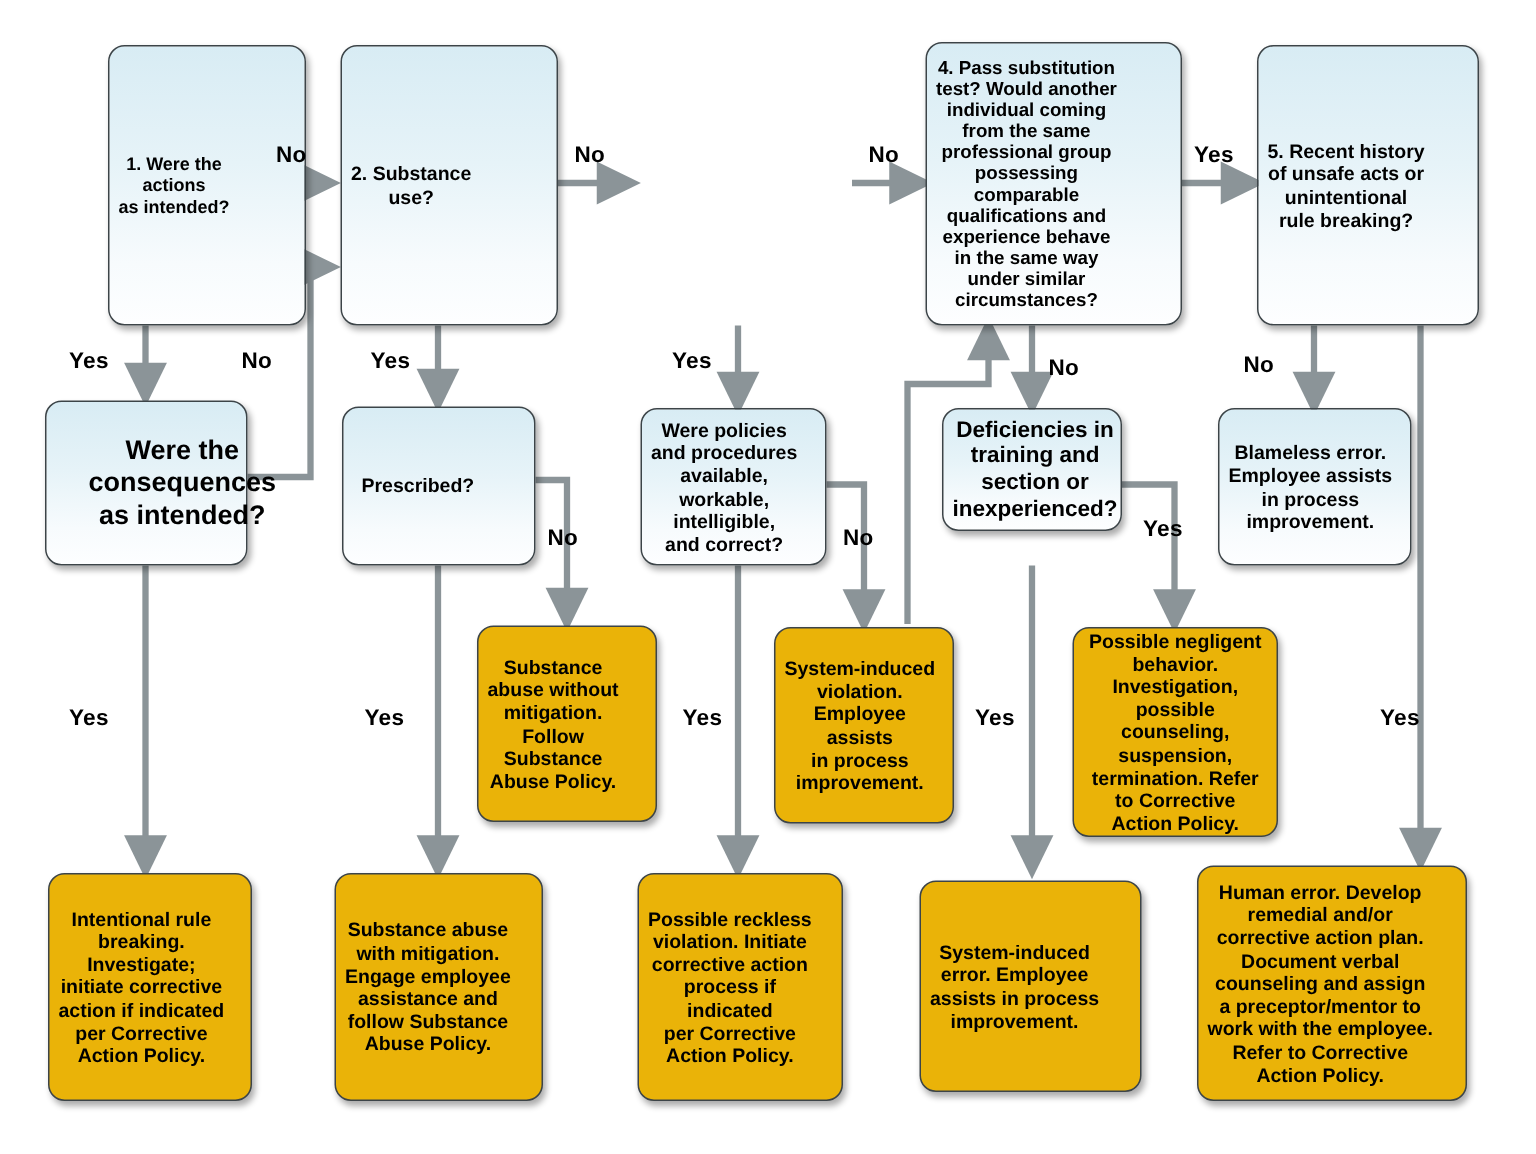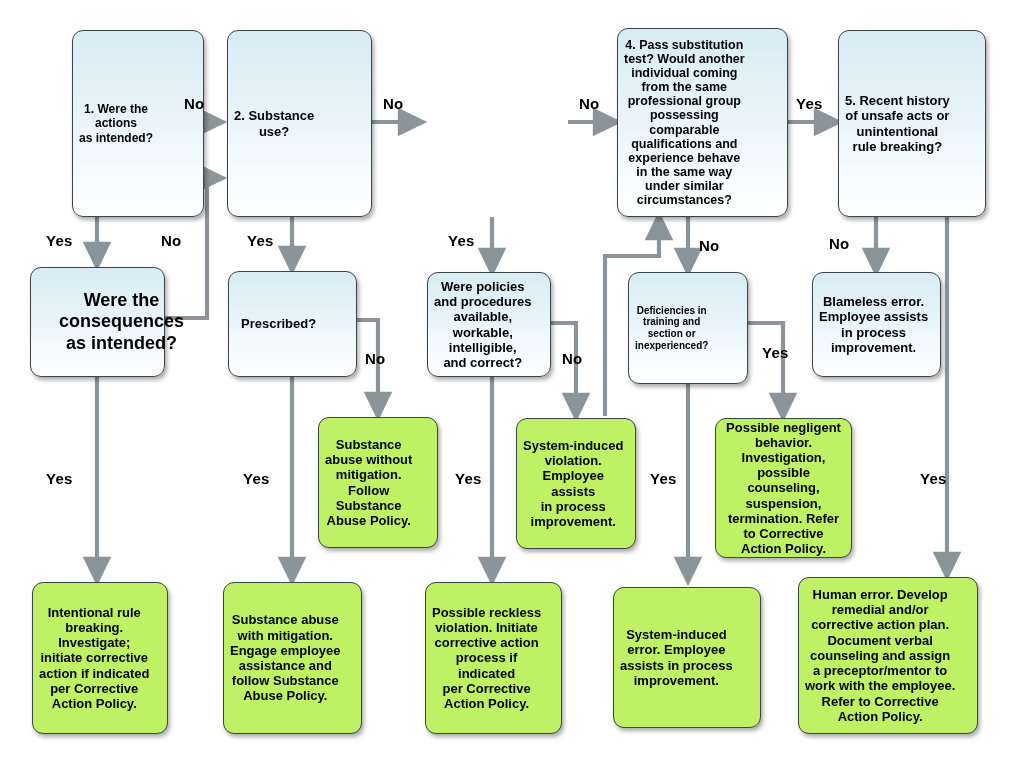--- a/index.html
+++ b/index.html
@@ -24,21 +24,21 @@
     color:#000;
     font-weight:bold;
     line-height:1.17;
     padding:4px 6px;
     box-shadow:2px 3px 4px rgba(0,0,0,0.33);
   }
   .q{
     background:linear-gradient(180deg,#d8ecf4 0%, #e6f3f8 42%, #f7fbfd 78%, #fdfeff 100%);
   }
   .r{
-    background:#bef264;
+    background:#eab308;
   }
   .node span{display:block;}
 
   .lbl{
     position:absolute;
     font-weight:bold;
     color:#000;
     font-size:15px;
     letter-spacing:0.2px;
     white-space:nowrap;
@@ -121,21 +121,21 @@
     </div>
 
   <div class="node q" style="left:228px;top:271px;width:129px;height:106px;font-size:13px;padding-left:12px;">
       <span>Prescribed?</span>
     </div>
 
   <div class="node q" style="left:427px;top:272px;width:124px;height:105px;font-size:13px;">
       <span>Were policies<br>and procedures<br>available,<br>workable,<br>intelligible,<br>and correct?</span>
     </div>
 
-  <div class="node q" style="left:628px;top:272px;width:120px;height:112px;font-size:10px;">
+  <div class="node q" style="left:628px;top:272px;width:120px;height:82px;font-size:15px;">
       <span>Deficiencies in<br>training and<br>section or<br>inexperienced?</span>
     </div>
 
   <div class="node q" style="left:812px;top:272px;width:129px;height:105px;font-size:13px;">
       <span>Blameless error.<br>Employee assists<br>in process<br>improvement.</span>
     </div>
 
   <div class="node r" style="left:318px;top:417px;width:120px;height:131px;font-size:13px;">
       <span>Substance<br>abuse without<br>mitigation.<br>Follow<br>Substance<br>Abuse Policy.</span>
     </div>

